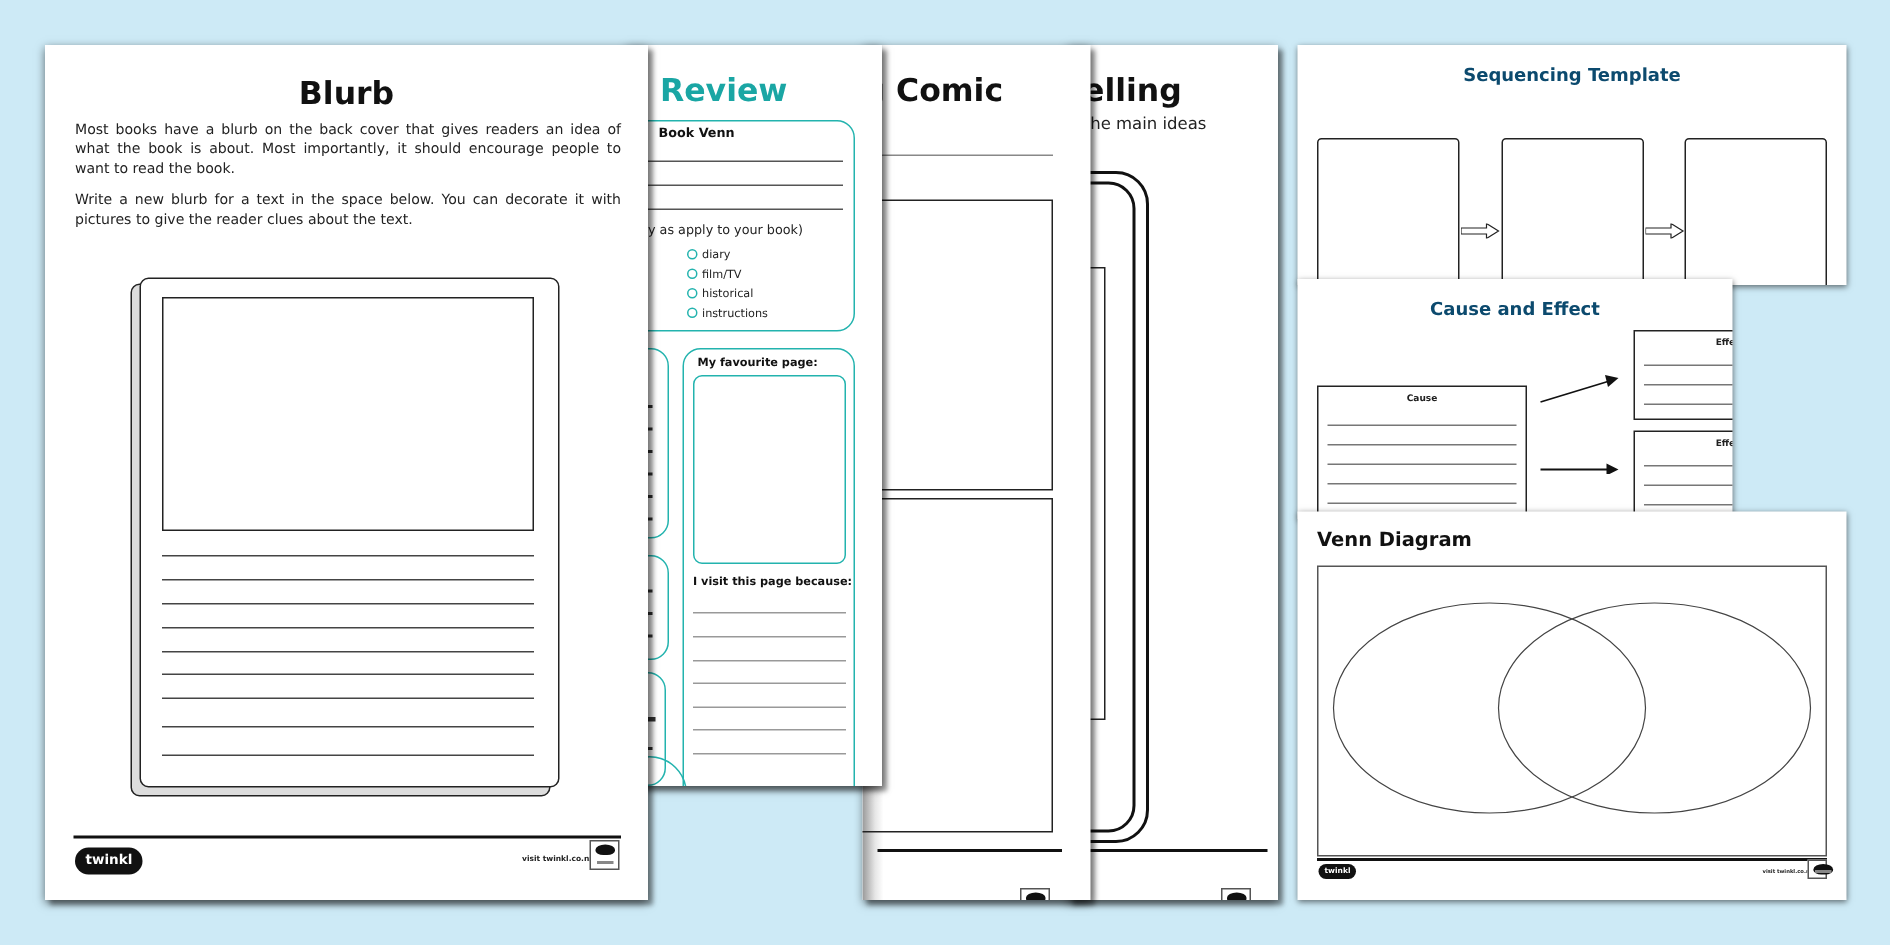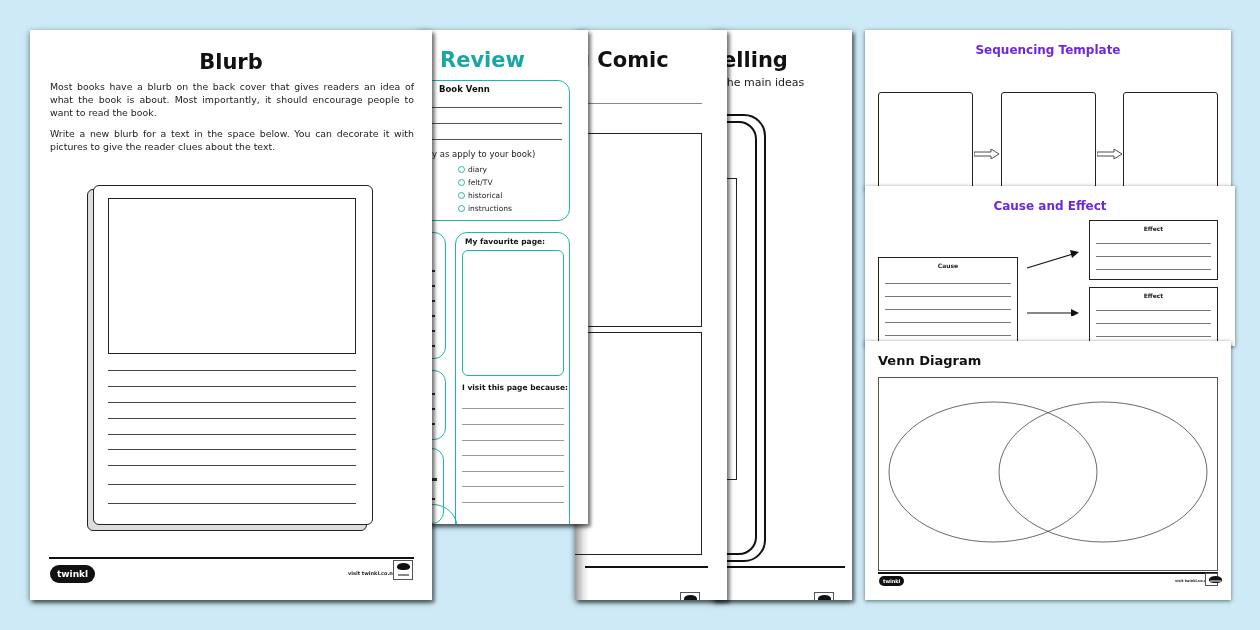--- a/index.html
+++ b/index.html
@@ -45,23 +45,23 @@
 
   
   #story { left: 712px; top: 30px; width: 140px; height: 570px; z-index: 2; }
   #story h2 { position: absolute; left: 0; top: 18px; font-size: 21px; font-weight: bold; color: #111; white-space: nowrap; }
   #story .sub { position: absolute; left: 0; top: 46px; font-size: 11px; color: #222; white-space: nowrap; }
   .rr { position: absolute; border: 2px solid #111; }
 
   
   .rsheet { position: absolute; background: #fff; box-shadow: 0 1px 4px rgba(0,0,0,0.55); overflow: hidden; }
   #seq { left: 865px; top: 30px; width: 366px; height: 160px; z-index: 1; }
-  #cause { left: 865px; top: 186px; width: 370px; height: 160px; z-index: 2; }
+  #cause { left: 865px; top: 186px; width: 290px; height: 160px; z-index: 2; }
   #venn { left: 865px; top: 341px; width: 366px; height: 259px; z-index: 3; }
-  .rtitle { position: absolute; width: 100%; text-align: center; font-size: 12px; font-weight: bold; color: #6d28d9; }
+  .rtitle { position: absolute; width: 100%; text-align: center; font-size: 12px; font-weight: bold; color: #0c4a6e; }
   .sbox { position: absolute; border: 1.3px solid #222; border-radius: 3px; }
   .arrow-hollow { position: absolute; width: 26px; height: 10px; }
   .ebox { position: absolute; border: 1.3px solid #222; }
   .ebox .lbl { position: absolute; width: 100%; top: 4px; text-align: center; font-size: 6px; font-weight: bold; color: #222; }
   .ebox .ln { position: absolute; left: 6px; right: 6px; height: 1px; background: #777; }
   #venn .vtitle { position: absolute; left: 13px; top: 12px; font-size: 13px; font-weight: bold; color: #111; }
   #venn .vframe { position: absolute; left: 13px; top: 36px; width: 340px; height: 194px; border: 1px solid #555; }
 </style>
 </head>
 <body>
@@ -94,21 +94,21 @@
 <div class="sheet" id="review">
   <div class="edge-shade"></div>
   <h2>Review</h2>
   <div class="tbox" style="left:-20px; top:50px; width:172px; height:141px"></div>
   <div class="rv-label" style="left:21px; top:54px">Book Venn</div>
   <div class="rv-line" style="left:14px; top:77px; width:130px"></div>
   <div class="rv-line" style="left:14px; top:93px; width:130px"></div>
   <div class="rv-line" style="left:14px; top:109px; width:130px"></div>
   <div class="rv-small" style="left:14px; top:119px">y as apply to your book)</div>
   <div class="opt" style="left:40px; top:135px"><span class="circ"></span><span>diary</span></div>
-  <div class="opt" style="left:40px; top:148px"><span class="circ"></span><span>felt/TV</span></div>
+  <div class="opt" style="left:40px; top:148px"><span class="circ"></span><span>film/TV</span></div>
   <div class="opt" style="left:40px; top:161px"><span class="circ"></span><span>historical</span></div>
   <div class="opt" style="left:40px; top:174px"><span class="circ"></span><span>instructions</span></div>
 
   <div class="tbox" style="left:-30px; top:202px; width:58px; height:127px"></div>
   <div class="tick" style="top:240px"></div>
   <div class="tick" style="top:255px"></div>
   <div class="tick" style="top:270px"></div>
   <div class="tick" style="top:285px"></div>
   <div class="tick" style="top:300px"></div>
   <div class="tick" style="top:315px"></div>

